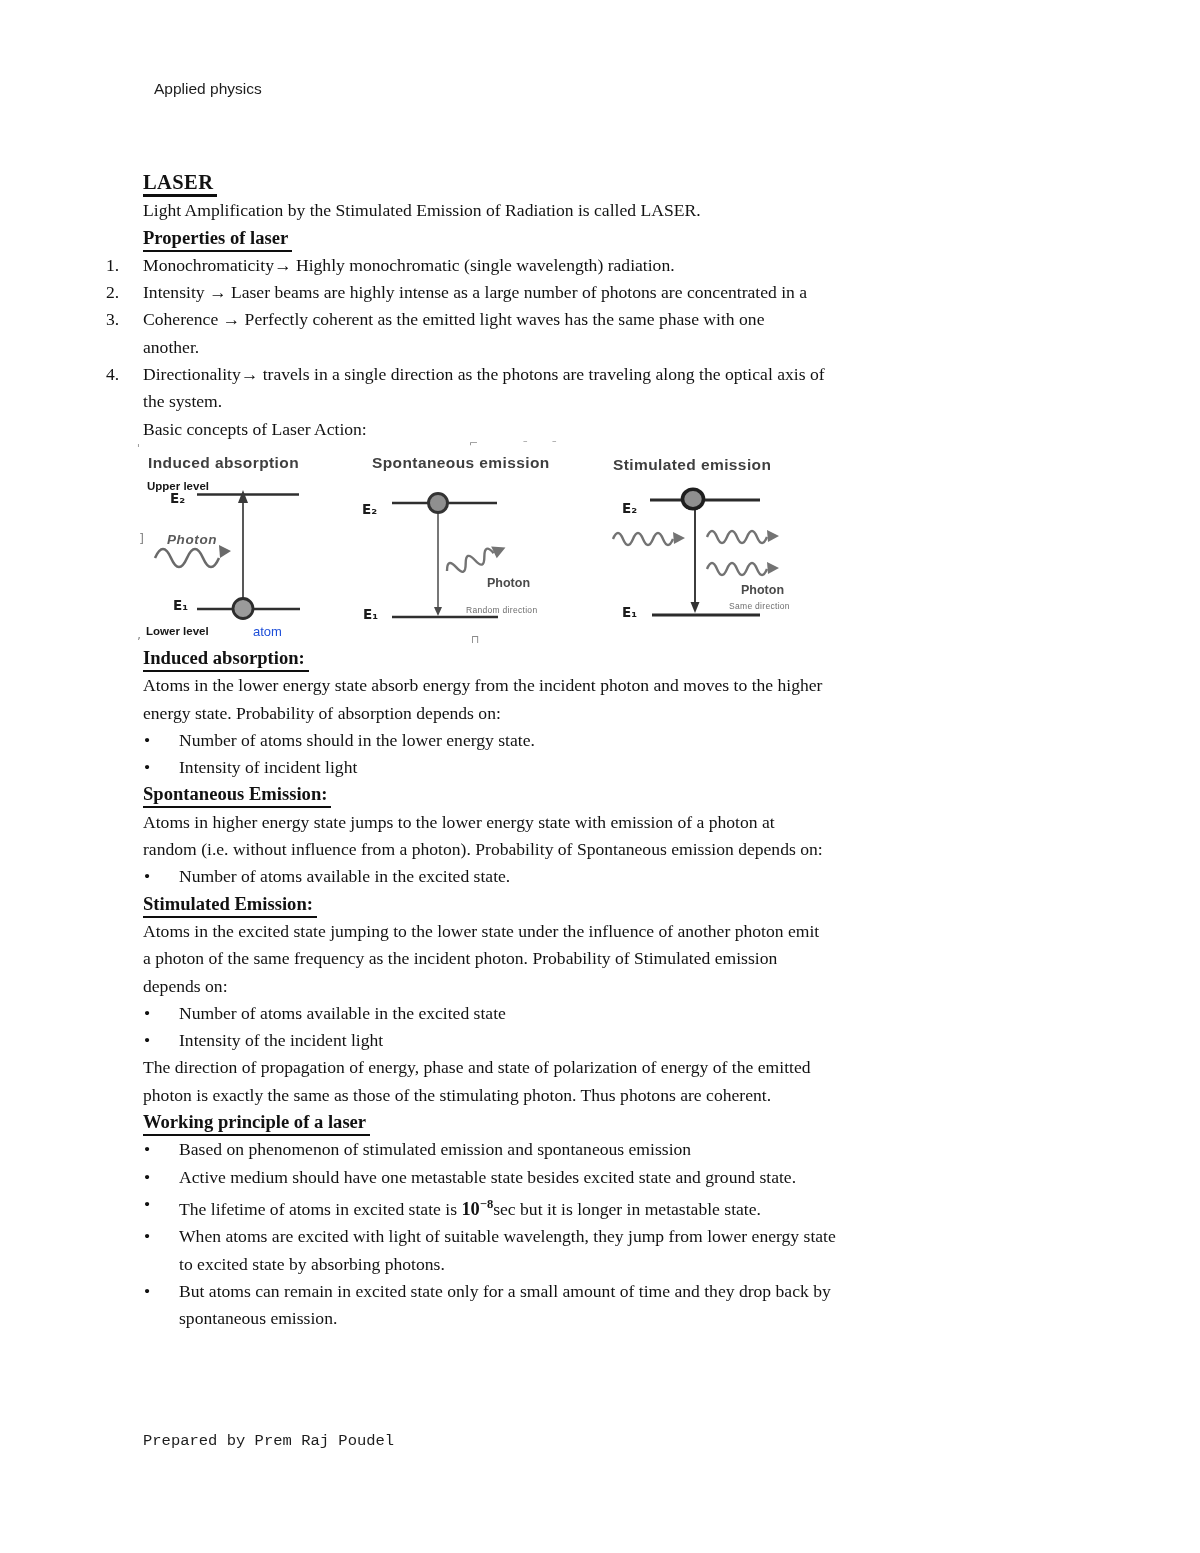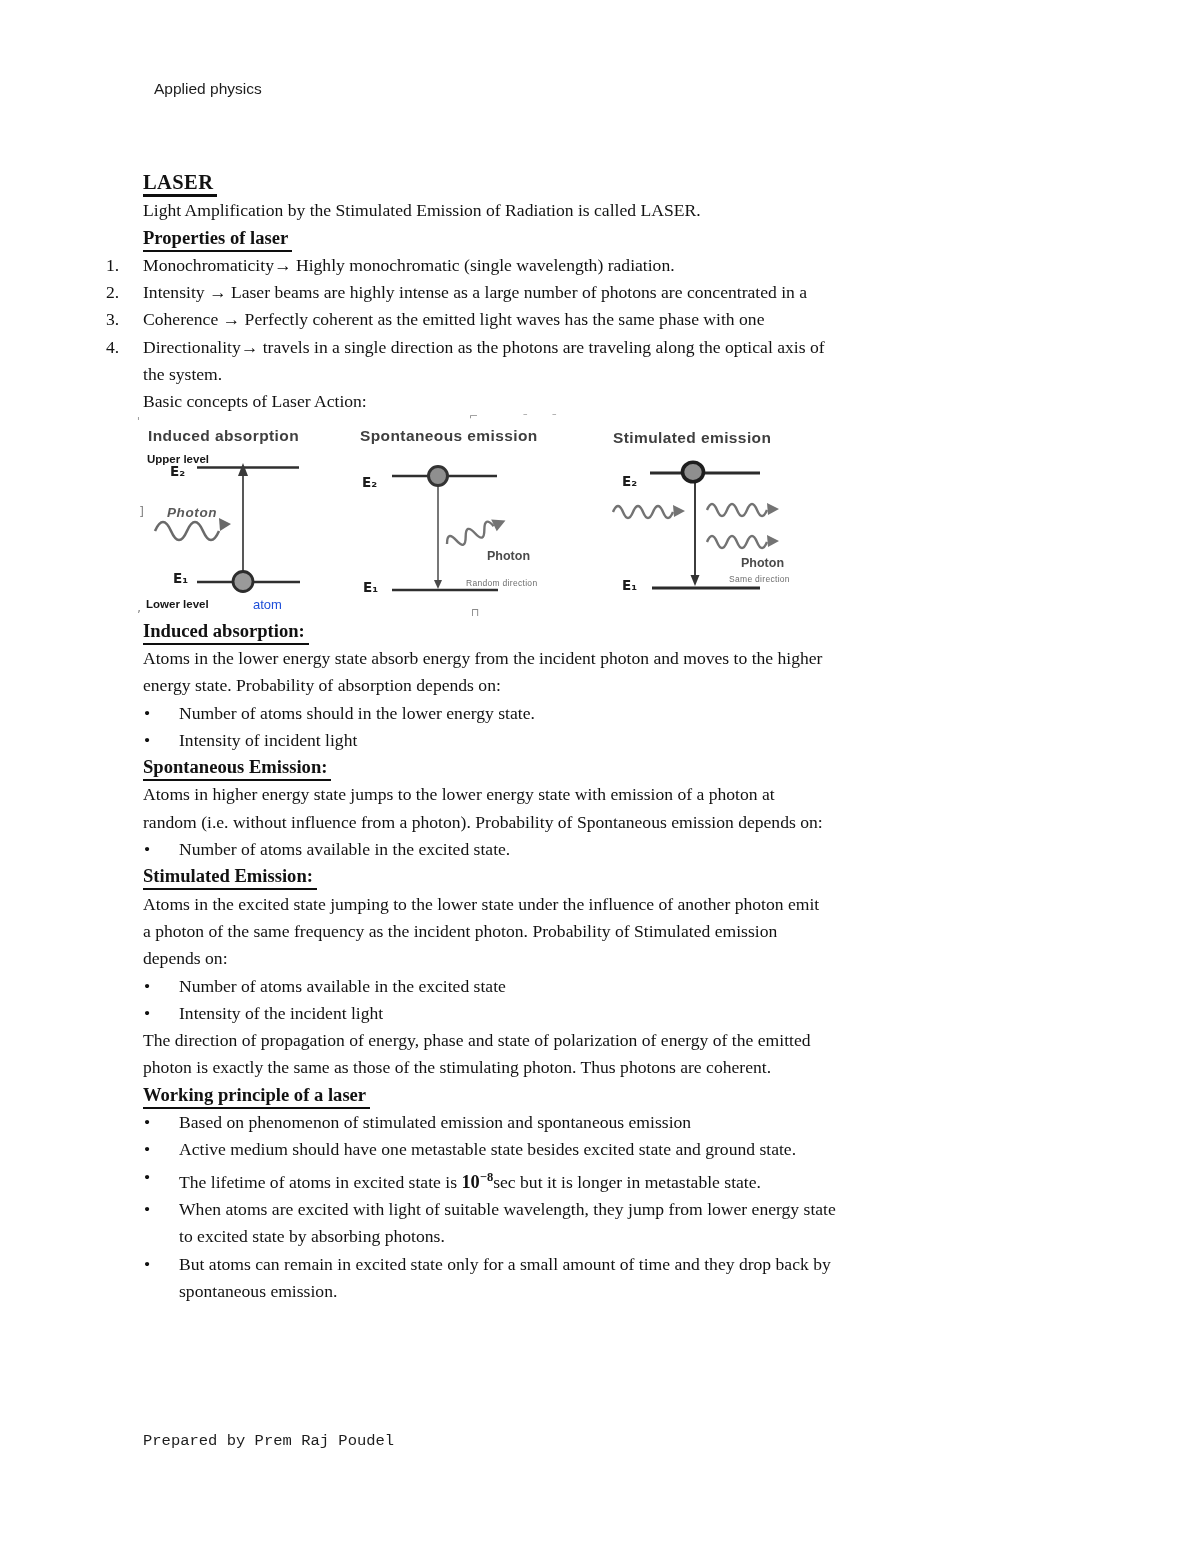--- a/index.html
+++ b/index.html
@@ -57,20 +57,21 @@
       <span class="num">1.</span>
       <div>Monochromaticity→ Highly monochromatic (single wavelength) radiation.</div>
     </div>
     <div class="oli">
       <span class="num">2.</span>
       <div>Intensity → Laser beams are highly intense as a large number of photons are concentrated in a</div>
     </div>
     <div class="oli">
       <span class="num">3.</span>
       <div>Coherence → Perfectly coherent as the emitted light waves has the same phase with one</div>
+      <div>another.</div>
     </div>
     <div class="oli">
       <span class="num">4.</span>
       <div>Directionality→ travels in a single direction as the photons are traveling along the optical axis of</div>
       <div>the system.</div>
     </div>
 
     <div class="line">Basic concepts of Laser Action:</div>
 
     <div class="diagram">
@@ -114,21 +115,21 @@
       </svg>
 
       <span class="ptitle" style="left:13px;top:22px;">Induced absorption</span>
       <span class="small-bold" style="left:12px;top:46px;">Upper level</span>
       <span class="elabel" style="left:35px;top:58px;">E₂</span>
       <span class="photon-italic" style="left:32px;top:99px;">Photon</span>
       <span class="elabel" style="left:38px;top:165px;">E₁</span>
       <span class="small-bold" style="left:11px;top:191px;">Lower level</span>
       <span class="atom-label" style="left:118px;top:191px;">atom</span>
 
-      <span class="ptitle" style="left:225px;top:22px;">Spontaneous emission</span>
+      <span class="ptitle" style="left:237px;top:22px;">Spontaneous emission</span>
       <span class="elabel" style="left:227px;top:69px;">E₂</span>
       <span class="photon-label" style="left:352px;top:143px;">Photon</span>
       <span class="photon-sub" style="left:331px;top:170px;">Random direction</span>
       <span class="elabel" style="left:228px;top:174px;">E₁</span>
 
       <span class="ptitle" style="left:478px;top:24px;">Stimulated emission</span>
       <span class="elabel" style="left:487px;top:68px;">E₂</span>
       <span class="photon-label" style="left:606px;top:150px;">Photon</span>
       <span class="photon-sub" style="left:594px;top:166px;">Same direction</span>
       <span class="elabel" style="left:487px;top:172px;">E₁</span>

